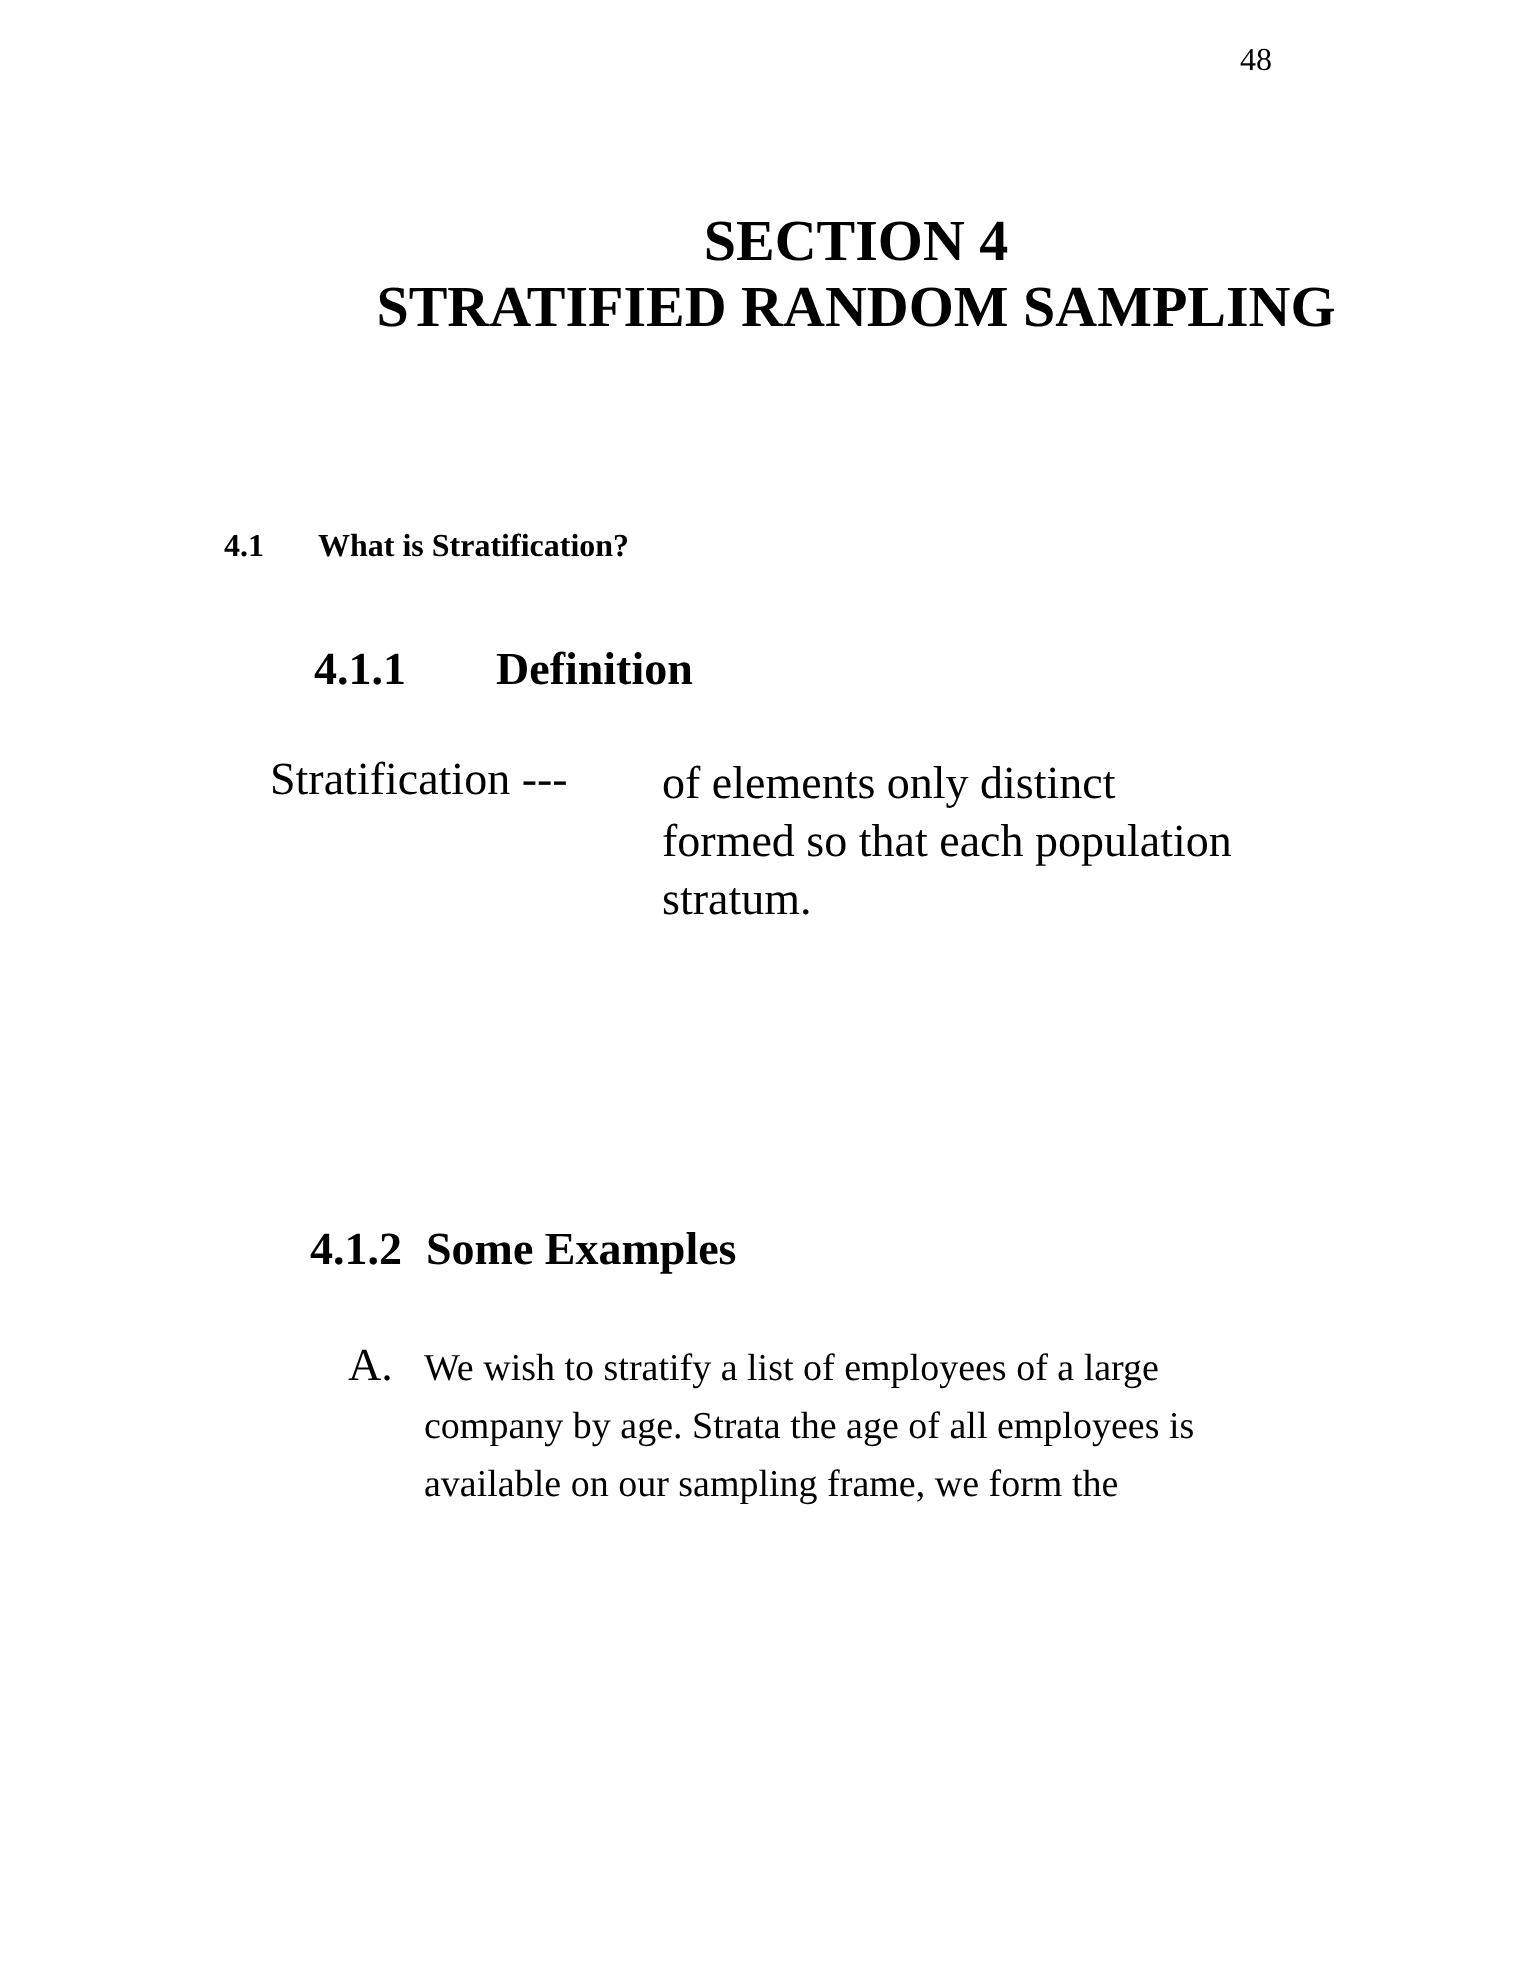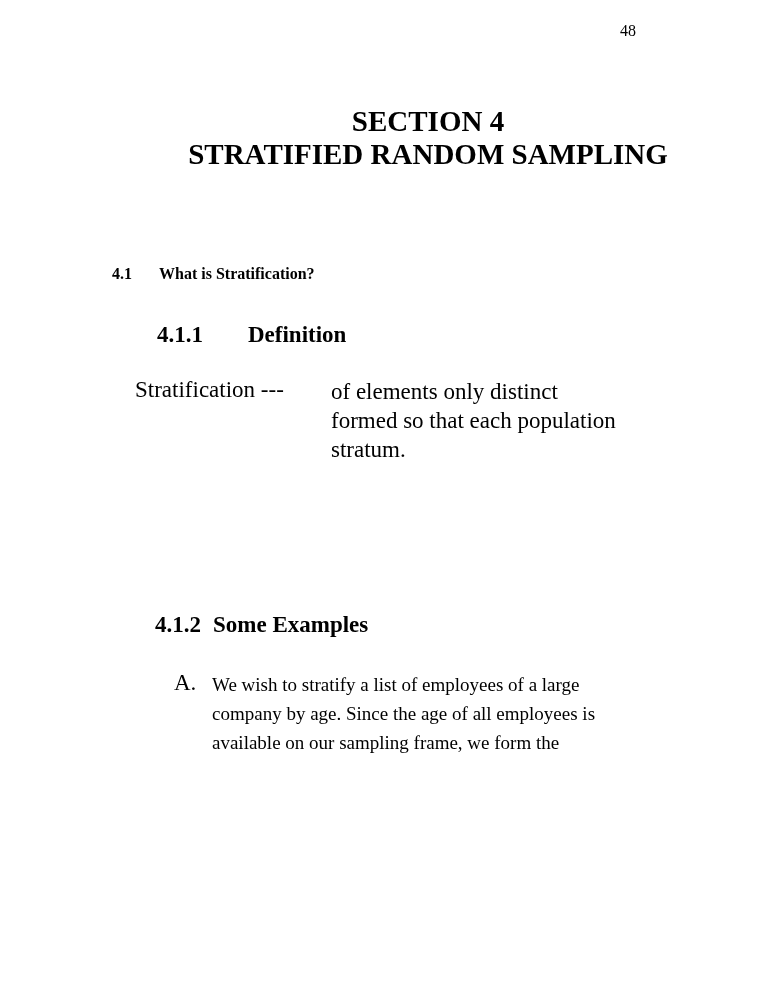--- a/index.html
+++ b/index.html
@@ -117,16 +117,16 @@
     <span>stratum.</span>
   </div>
 
   <div class="h3b">
     <span class="num">4.1.2</span><span>Some Examples</span>
   </div>
 
   <div class="item-label">A.</div>
   <div class="item-body">
     <span>We wish to stratify a list of employees of a large</span>
-    <span>company by age.  Since the age of all employees is</span>
+    <span>company by age.  Strata the age of all employees is</span>
     <span>available on our sampling frame, we form the</span>
   </div>
 </div>
 
 </body></html>

